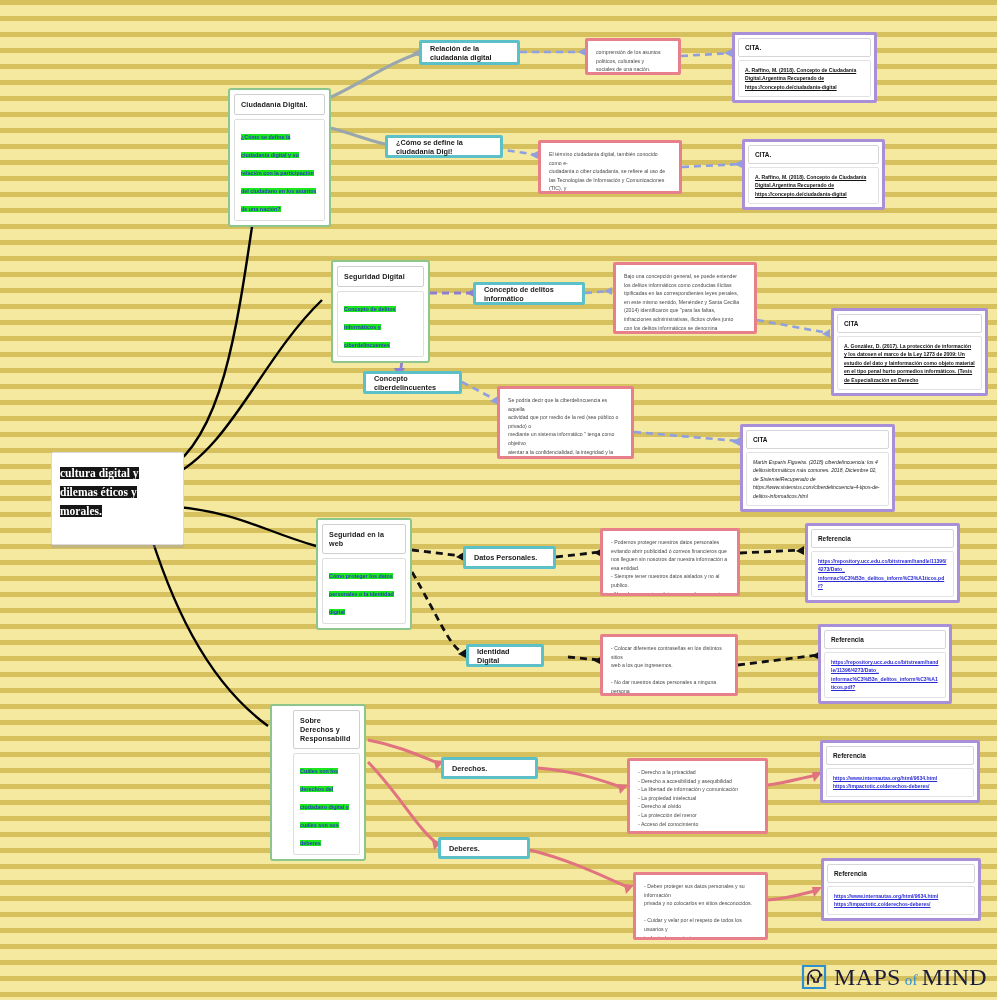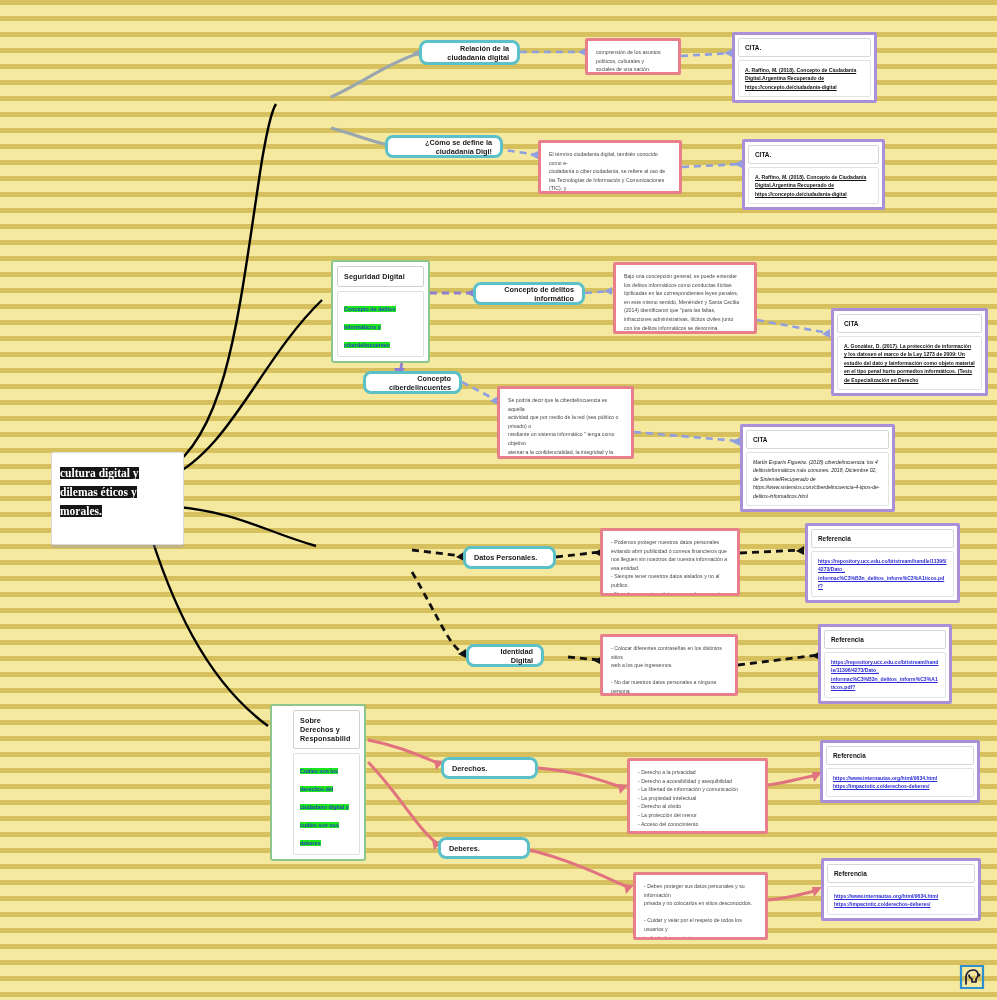--- a/index.html
+++ b/index.html
@@ -57,28 +57,27 @@
     line-height: 9.5px;
     font-weight: bold;
     box-decoration-break: clone;
     -webkit-box-decoration-break: clone;
   }
 
   
   .pill {
     background: #ffffff;
     border: 3px solid #5bc0c8;
-    border-radius: 8px;
+    border-radius: 2px;
     font-size: 7.3px;
     font-weight: bold;
     color: #1a1a1a;
     padding: 6px 8px;
     display: flex;
     align-items: center;
-    text-align: right;
   }
 
   
   .pinkbox {
     background: #ffffff;
     border: 3px solid #e8808c;
     border-radius: 2px;
     padding: 7px 8px;
     font-size: 5.2px;
     line-height: 8.6px;
@@ -230,28 +229,40 @@
     <polygon points="634,885 624,884 626,894" fill="#e0737f"></polygon>
 
     <path d="M768 900 C 790 898, 802 894, 818 890" fill="none" stroke="#e0737f" stroke-width="3"></path>
     <polygon points="822,887 812,887 814,897" fill="#e0737f"></polygon>
   </svg>
 
   <div class="node" id="root-node" style="left:35px; top:452px; width:133px;">
     <span class="roothl">cultura digital y dilemas éticos y morales.</span>
   </div>
 
+  <div class="node card" style="left:228px; top:88px; width:103px;">
+    <div class="title">Ciudadanía Digital.</div>
+    <div class="body">
+      <span class="hl">¿Cómo se define la ciudadanía digital y su relación con la participación del ciudadano en los asuntos de una nación?</span>
+    </div>
+  </div>
 
   <div class="node card" style="left:331px; top:260px; width:99px;">
     <div class="title">Seguridad Digital</div>
     <div class="body">
       <span class="hl">Concepto de delitos informáticos y ciberdelincuentes</span>
     </div>
   </div>
 
+  <div class="node card" style="left:316px; top:518px; width:96px;">
+    <div class="title">Seguridad en la web</div>
+    <div class="body">
+      <span class="hl">Cómo proteger los datos personales o la identidad digital</span>
+    </div>
+  </div>
 
   <div class="node card" style="left:270px; top:704px; width:96px;padding-left:21px;">
     <div class="title">Sobre Derechos y Responsabilid</div>
     <div class="body">
       <span class="hl">Cuáles son los derechos del ciudadano digital y cuáles son sus deberes</span>
     </div>
   </div>
 
   <div class="node pill" style="left:419px; top:40px; width:101px; height:25px;">
     <span>Relación de la ciudadanía digital</span>
@@ -402,15 +413,20 @@
         <span class="ln">https://impactotic.co/derechos-deberes/</span>
       </div>
   </div>
 
   <div id="logo">
     <svg width="30" height="30" viewBox="0 0 30 30">
       <path d="M4 4 H26 V26 H4 Z" fill="none" stroke="#2b8fd0" stroke-width="2.2" rx="3"></path>
       <path d="M9 22 V15 C9 11, 12 8, 16 8 C19 8, 21 10, 21 13 C21 15, 20 16, 19 17 L19 20 H15 V17 C13 16, 12 15, 12 13" fill="none" stroke="#1b1b3a" stroke-width="1.7" stroke-linejoin="round" stroke-linecap="round"></path>
       <circle cx="22" cy="13" r="1.5" fill="#1b1b3a"></circle>
     </svg>
+    <div class="logotext">
+      <span>MAPS</span>
+      <span class="of">of</span>
+      <span>MIND</span>
+    </div>
   </div>
 
 </div>
 
 </body></html>

